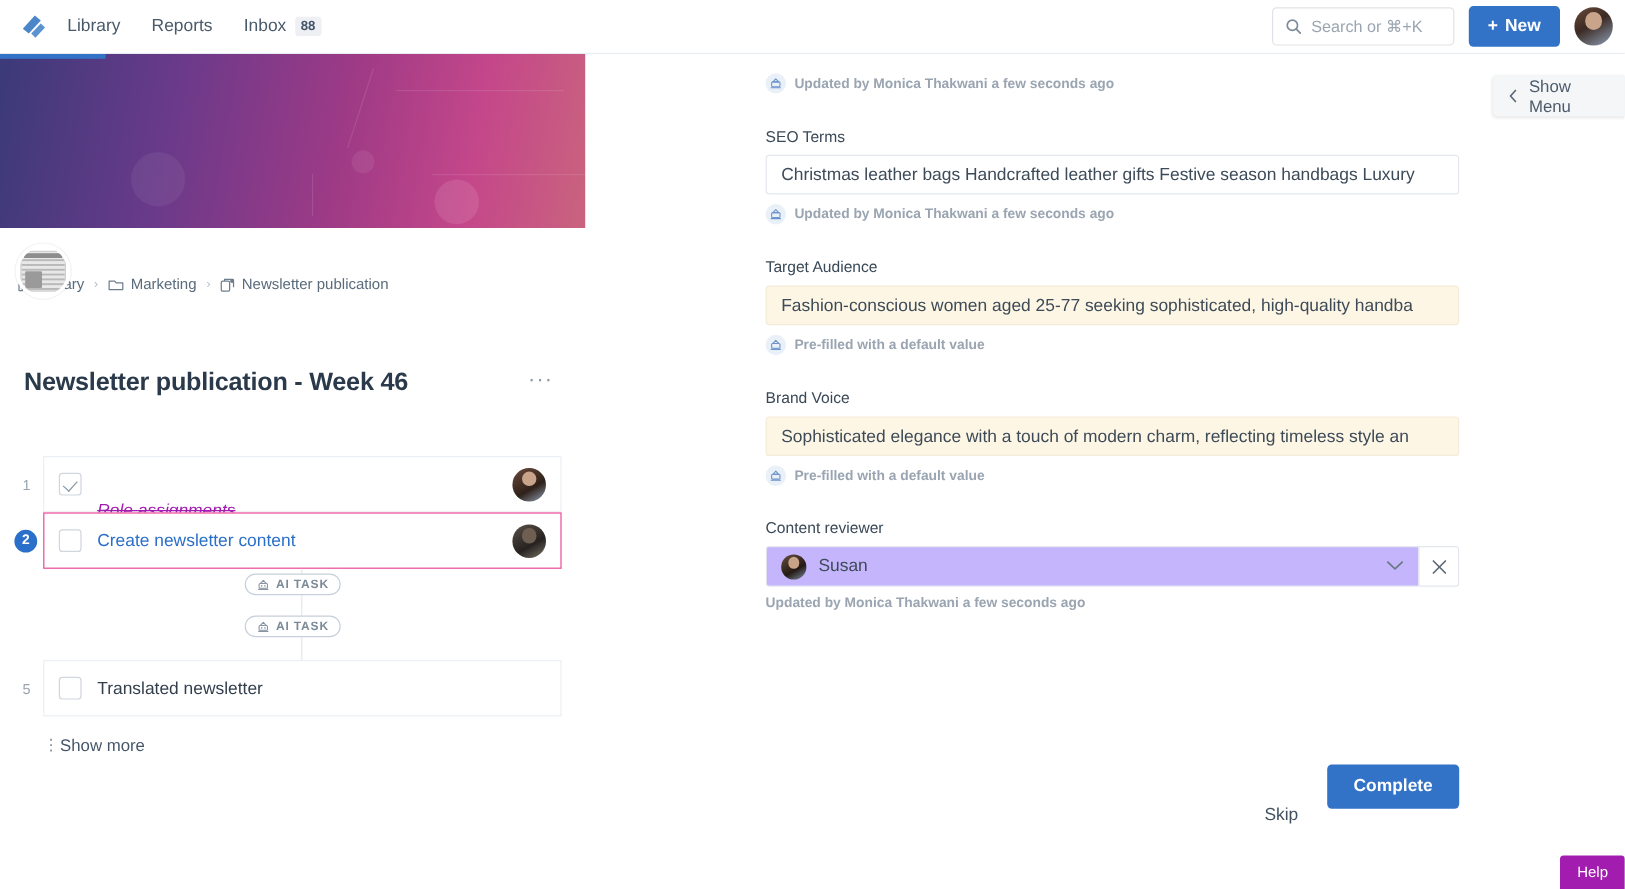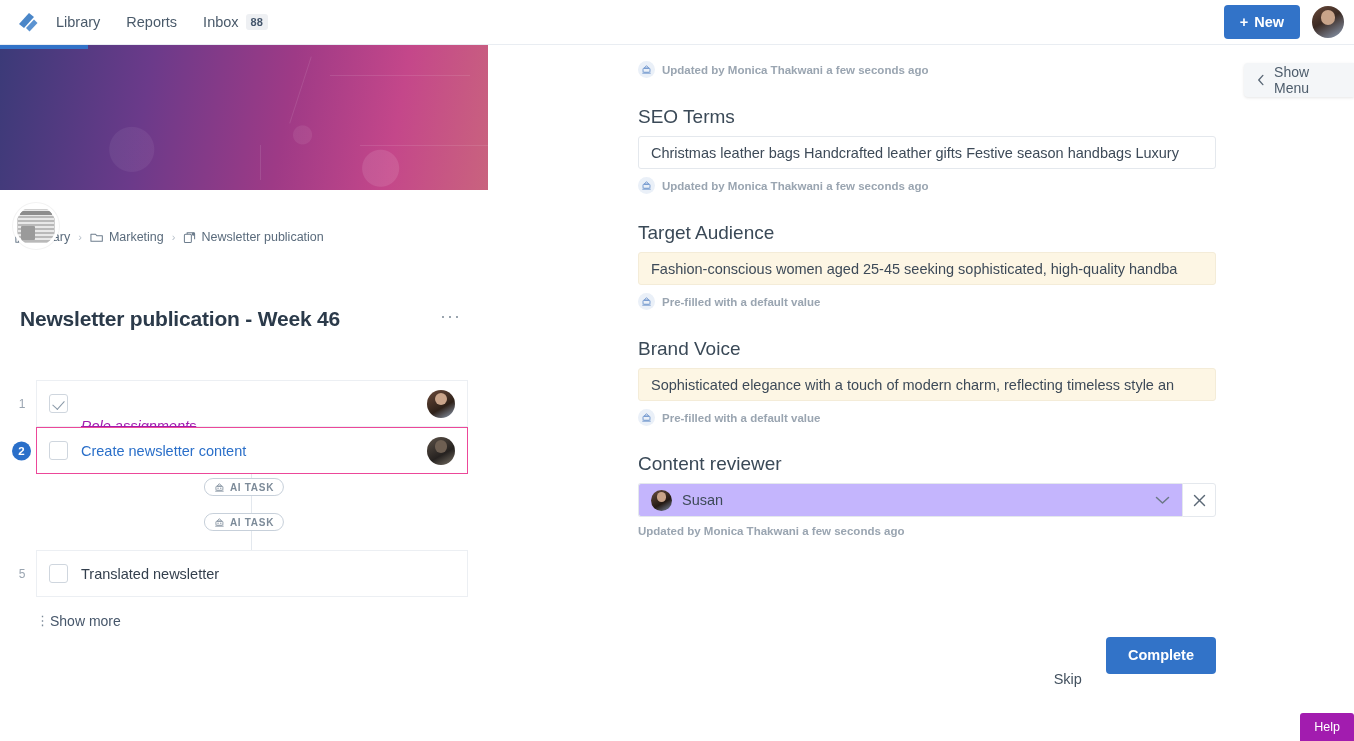--- a/index.html
+++ b/index.html
@@ -188,21 +188,21 @@
 
   .form { position: absolute; top: 0; left: 150px; width: 580px; }
   .meta {
     display: flex; align-items: center; gap: 7px;
     font-size: 11.5px; font-weight: bold; color: #9aa5b1;
   }
   .meta .mi {
     width: 17px; height: 17px; border-radius: 50%; background:#eaf0f8;
     display:flex; align-items:center; justify-content:center; flex:0 0 auto;
   }
-  .field-label { font-size: 19px; color: #3a4957; }
+  .field-label { font-size: 13px; color: #3a4957; }
   .field-input {
     width: 578px; height: 33px; border: 1px solid #e4e8ed; border-radius: 3px;
     background: #fff; display: flex; align-items: center; padding: 0 12px;
     font-size: 14.5px; color: #3d4a58; white-space: nowrap; overflow: hidden;
     cursor: text;
   }
   .field-input.prefilled { background: #fdf6e4; border-color: #f4ecd8; }
 
   .select-wrap {
     display: flex; align-items: stretch; width: 578px; height: 34px;
@@ -267,20 +267,27 @@
       </div>
       <div class="nav-link">
         <span>Reports</span>
       </div>
       <div class="nav-link">
         <span>Inbox</span>
         <span class="nav-badge">88</span>
       </div>
     </div>
     <div class="nav-right">
+      <div class="searchbox">
+        <svg class="s-ico" width="14" height="14" viewBox="0 0 14 14">
+          <circle cx="6" cy="6" r="4.3" fill="none" stroke="#7d8b99" stroke-width="1.4"></circle>
+          <line x1="9.2" y1="9.2" x2="12.6" y2="12.6" stroke="#7d8b99" stroke-width="1.4" stroke-linecap="round"></line>
+        </svg>
+        <span class="ph">Search or ⌘+K</span>
+      </div>
       <button class="btn-new">
         <span>+</span>
         <span>New</span>
       </button>
       <div class="avatar-nav"></div>
     </div>
   </div>
 
   <div class="left-panel">
 
@@ -420,21 +427,21 @@
               <rect x="2.2" y="4.6" width="7.6" height="4.4" rx="1" fill="none" stroke="#6b93cc" stroke-width="1"></rect>
               <path d="M3.4 4.6 L6 1.8 L8.6 4.6 Z" fill="none" stroke="#6b93cc" stroke-width="1" stroke-linejoin="round"></path>
               <line x1="1.4" y1="10" x2="10.6" y2="10" stroke="#6b93cc" stroke-width="1"></line>
             </svg>
         </span>
         <span>Updated by Monica Thakwani a few seconds ago</span>
       </div>
 
       <div class="field-label" style="margin-top:28px;">Target Audience</div>
       <div class="field-input prefilled" style="margin-top:8px;">
-        <span>Fashion-conscious women aged 25-45 seeking sophisticated, high-quality handba</span>
+        <span>Fashion-conscious women aged 25-77 seeking sophisticated, high-quality handba</span>
       </div>
       <div class="meta" style="margin-top:8px;">
         <span class="mi">
           <svg width="11" height="11" viewBox="0 0 12 12">
               <rect x="2.2" y="4.6" width="7.6" height="4.4" rx="1" fill="none" stroke="#6b93cc" stroke-width="1"></rect>
               <path d="M3.4 4.6 L6 1.8 L8.6 4.6 Z" fill="none" stroke="#6b93cc" stroke-width="1" stroke-linejoin="round"></path>
               <line x1="1.4" y1="10" x2="10.6" y2="10" stroke="#6b93cc" stroke-width="1"></line>
             </svg>
         </span>
         <span>Pre-filled with a default value</span>

